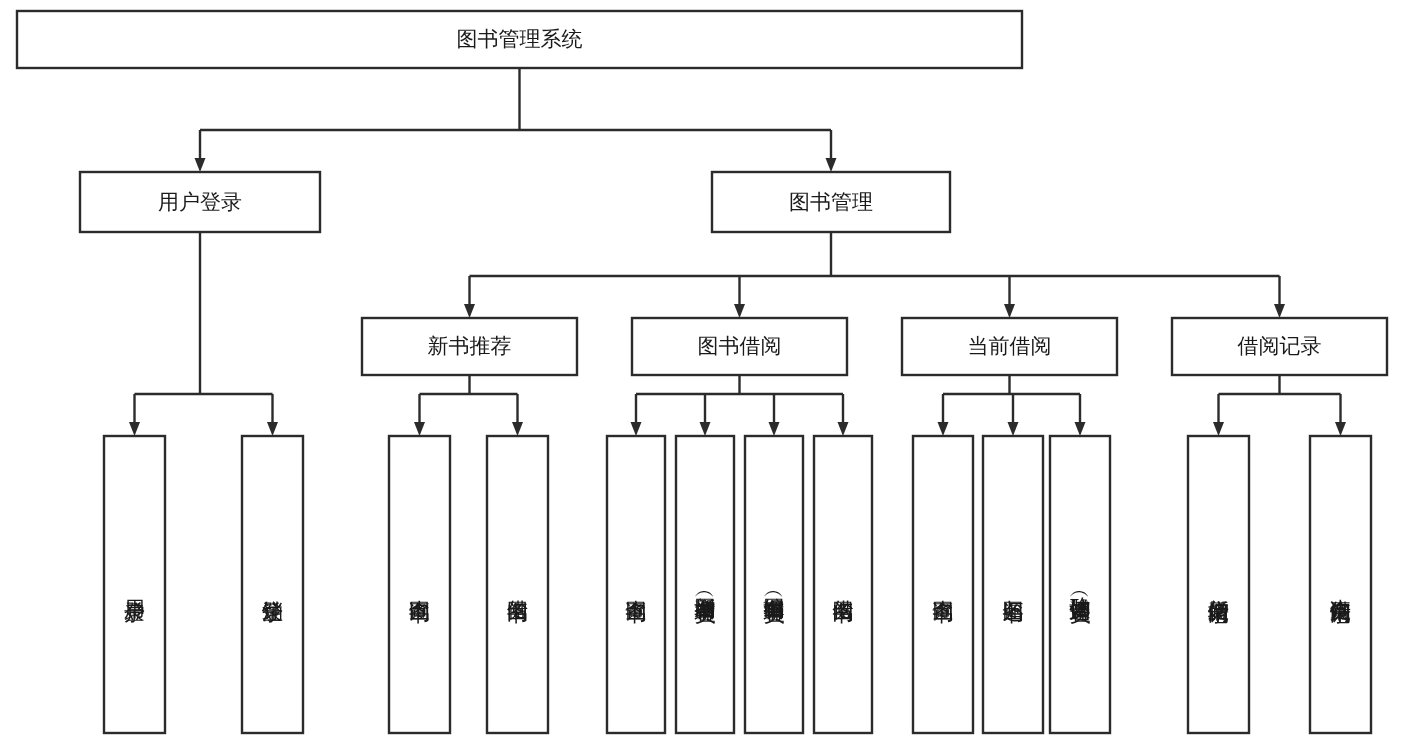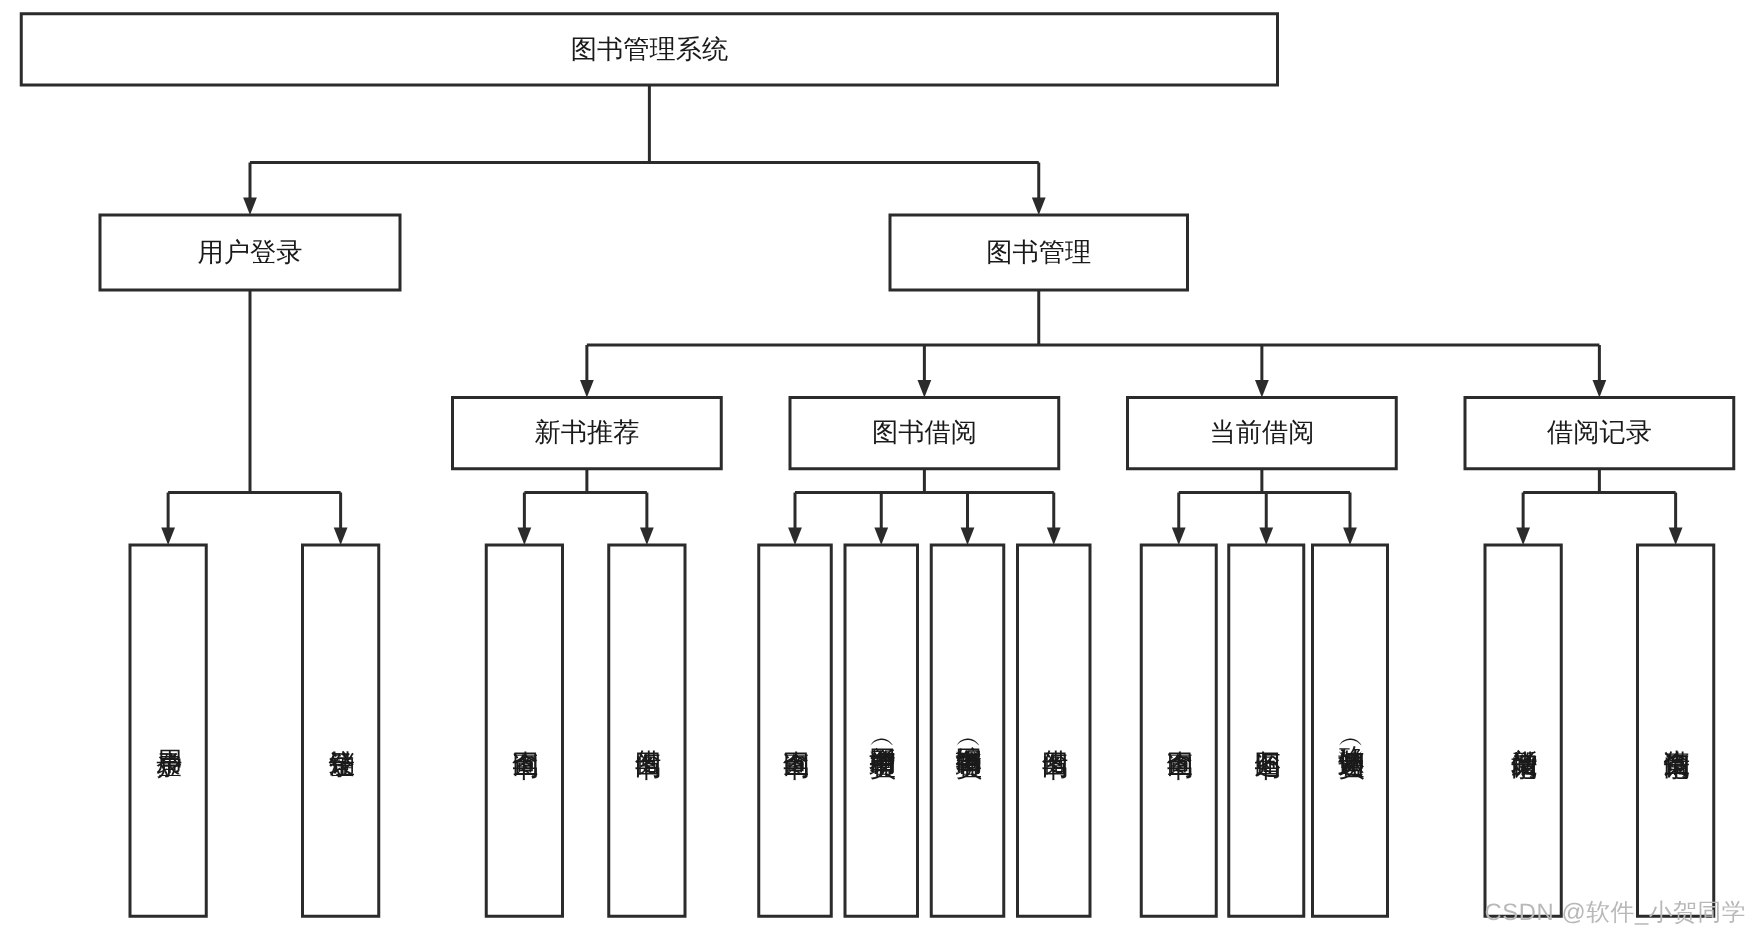--- a/index.html
+++ b/index.html
@@ -239,14 +239,13 @@
       <div class="vlabel-wrap" style="left: 1050px; top: 436px; width: 60px; height: 297px;">
         <div class="vlabel-text">确认归还（管理员）</div>
       </div>
       <div class="vlabel-wrap" style="left: 1188px; top: 436px; width: 61px; height: 297px;">
         <div class="vlabel-text">新增借阅记录</div>
       </div>
       <div class="vlabel-wrap" style="left: 1310px; top: 436px; width: 61px; height: 297px;">
         <div class="vlabel-text">查询借阅记录</div>
       </div>
     </div>
-  <div class="watermark">CSDN @软件_小贺同学</div>
 </div>
 
 </body></html>

